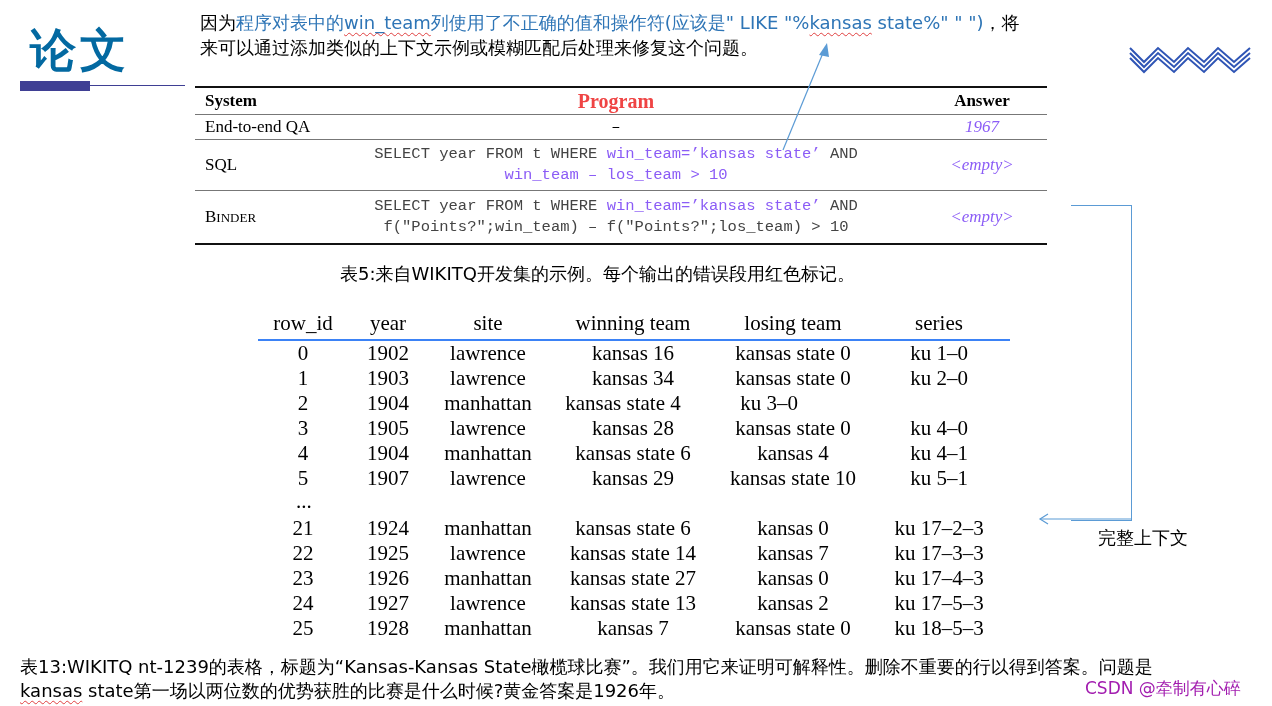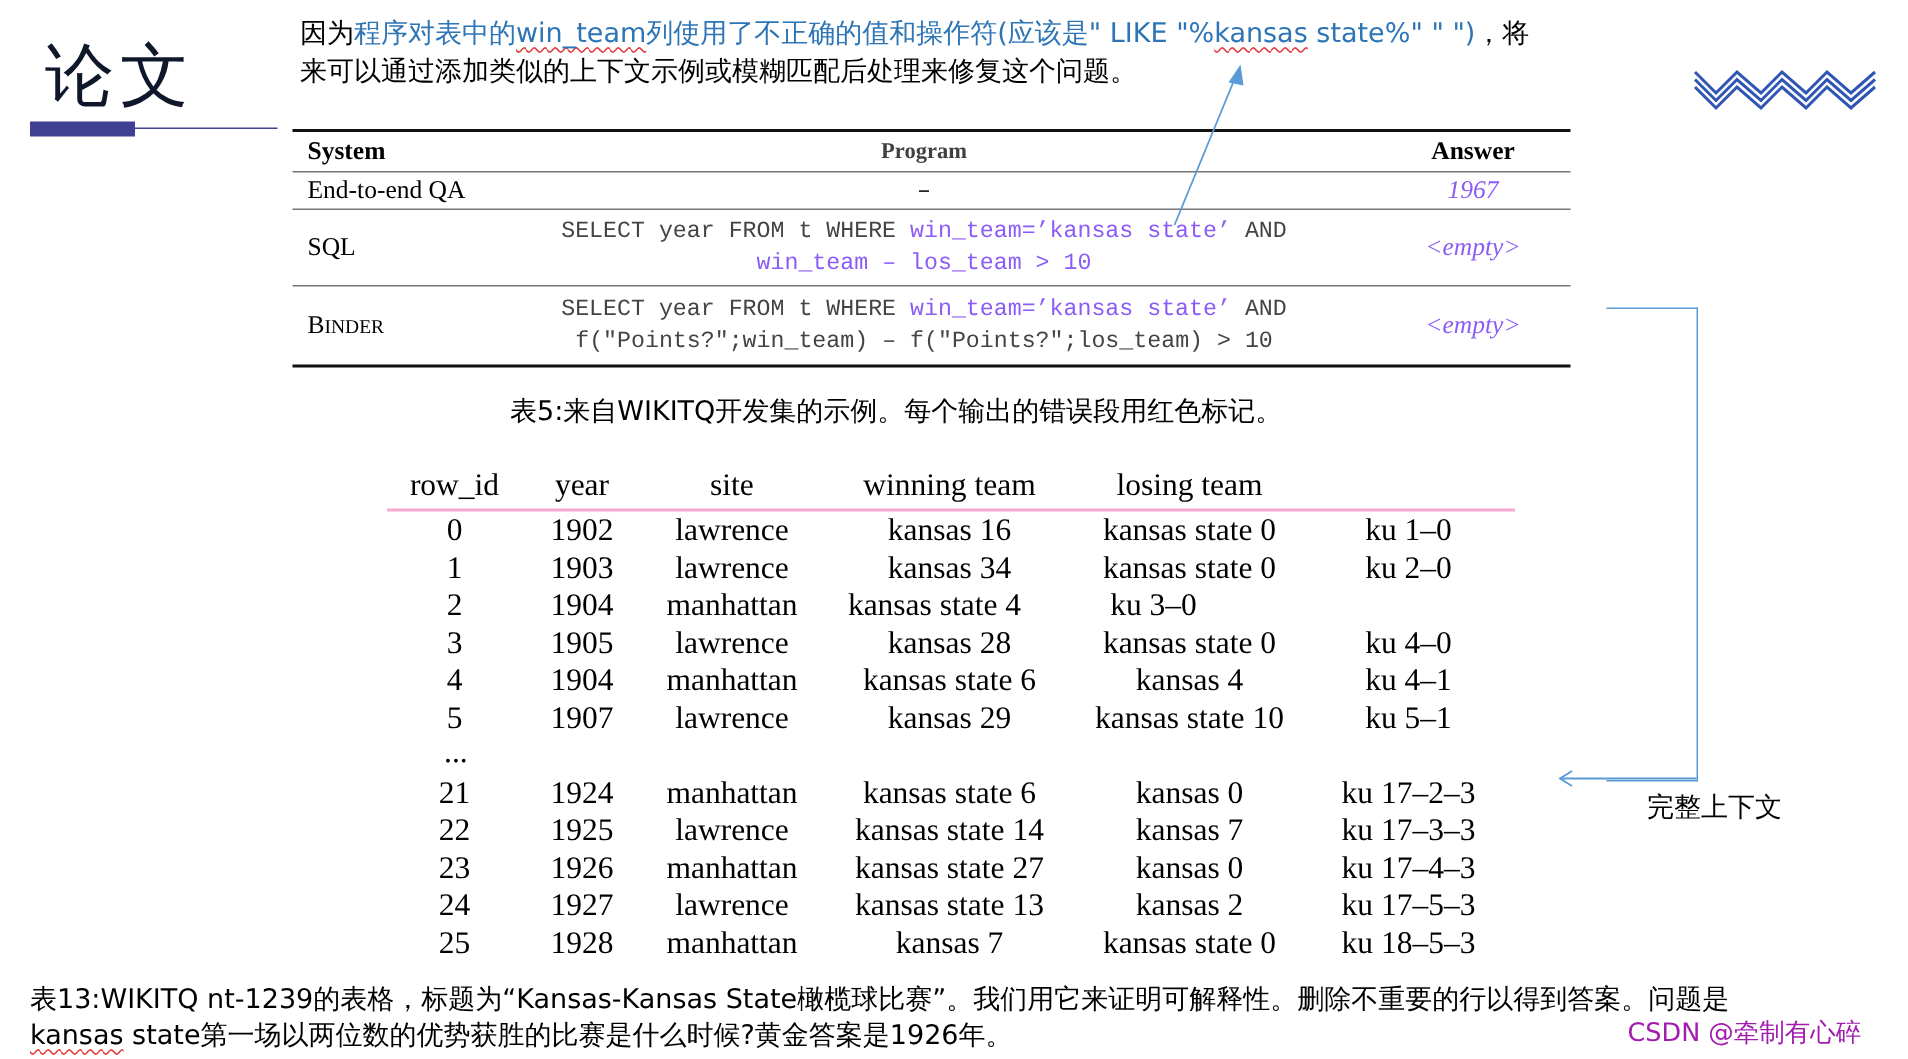--- a/index.html
+++ b/index.html
@@ -1,44 +1,44 @@
 <!DOCTYPE html>
 <html><head>
 <meta charset="utf-8">
 <style>
   html, body { margin:0; padding:0; }
   body { width:1272px; height:706px; background:#ffffff; position:relative; overflow:hidden; font-family:"DejaVu Sans", sans-serif; color:#000; }
   .abs { position:absolute; }
-  .title { left:30px; top:20px; font-size:46px; font-weight:normal; color:#0f172a; letter-spacing:4px; line-height:60px; font-family:"DejaVu Sans", sans-serif; }
+  .title { left:30px; top:20px; font-size:46px; font-weight:bold; color:#0369a1; letter-spacing:4px; line-height:60px; font-family:"DejaVu Sans", sans-serif; }
   .title-bar-thick { left:20px; top:81px; width:70px; height:10px; background:#3f3f94; }
   .title-bar-thin { left:90px; top:85px; width:95px; height:1px; background:#3f3f94; }
   .note { left:200px; top:10px; font-size:18px; line-height:25px; color:#000; white-space:nowrap; }
   .note .hl { color:#2e75b6; }
   .squig { text-decoration: underline wavy #e04040; text-decoration-thickness:1px; text-underline-offset:3px; }
   .zigzag { left:1128px; top:44px; }
 
   
   .t5 { left:195px; top:86px; width:852px; }
   .t5 .rule-thick { height:2px; background:#111; }
   .t5 .rule-thin { height:1px; background:#777; }
   .t5 .row { display:flex; align-items:center; position:relative; }
   .t5 .c-sys { width:110px; padding-left:10px; font-family:"Liberation Serif", serif; font-size:17px; }
   .t5 .c-prog { flex:1; text-align:center; font-family:"Liberation Mono", monospace; font-size:15.5px; line-height:21px; color:#444; }
   .t5 .c-ans { width:130px; text-align:center; font-family:"Liberation Serif", serif; font-size:17px; }
   .t5 .hdr { height:26px; font-weight:bold; }
-  .t5 .hdr .c-prog { font-family:"Liberation Serif", serif; font-size:15px; color:#404040; font-weight:bold; }
+  .t5 .hdr .c-prog { font-family:"Liberation Serif", serif; font-size:20px; color:#ef4444; font-weight:bold; }
   .red { color:#8b5cf6; }
   .ital { font-style:italic; }
   .cap5 { left:340px; top:262px; font-size:18px; white-space:nowrap; }
 
   
   .t13 { left:258px; top:310px; width:752px; font-family:"Liberation Serif", serif; font-size:21px; }
   .t13 .row { display:flex; height:25px; line-height:25px; }
   .t13 .row > div { text-align:center; }
-  .t13 .hdr { height:29px; line-height:27px; border-bottom:2px solid #f9a8d4; }
+  .t13 .hdr { height:29px; line-height:27px; border-bottom:2px solid #3b82f6; }
   .w0 { width:90px; } .w1 { width:80px; } .w2 { width:120px; } .w3 { width:170px; } .w4 { width:150px; } .w5 { width:142px; }
   .t13 .dots { height:25px; line-height:20px; padding-left:38px; text-align:left; }
 
   .bracket { left:1071px; top:205px; width:60px; height:314px; border-top:1px solid #5b9bd5; border-right:1px solid #5b9bd5; border-bottom:1px solid #5b9bd5; }
   .ctx-label { left:1098px; top:526px; font-size:18px; white-space:nowrap; }
   .cap13 { left:20px; top:655px; font-size:18px; line-height:24px; white-space:nowrap; }
   .watermark { left:1085px; top:677px; font-size:17px; color:#a21caf; white-space:nowrap; }
   svg.overlay { position:absolute; left:0; top:0; pointer-events:none; }
 </style>
 </head>
@@ -96,20 +96,21 @@
 </div>
 <div class="abs cap5">表5:来自WIKITQ开发集的示例。每个输出的错误段用红色标记。</div>
 
 <div class="abs t13">
   <div class="row hdr">
     <div class="w0">row_id</div>
     <div class="w1">year</div>
     <div class="w2">site</div>
     <div class="w3">winning team</div>
     <div class="w4">losing team</div>
+    <div class="w5">series</div>
   </div>
   <div id="t13-top">
       <div class="row">
         <div class="w0">0</div>
         <div class="w1">1902</div>
         <div class="w2">lawrence</div>
         <div class="w3">kansas 16</div>
         <div class="w4">kansas state 0</div>
         <div class="w5">ku 1–0</div>
       </div>

